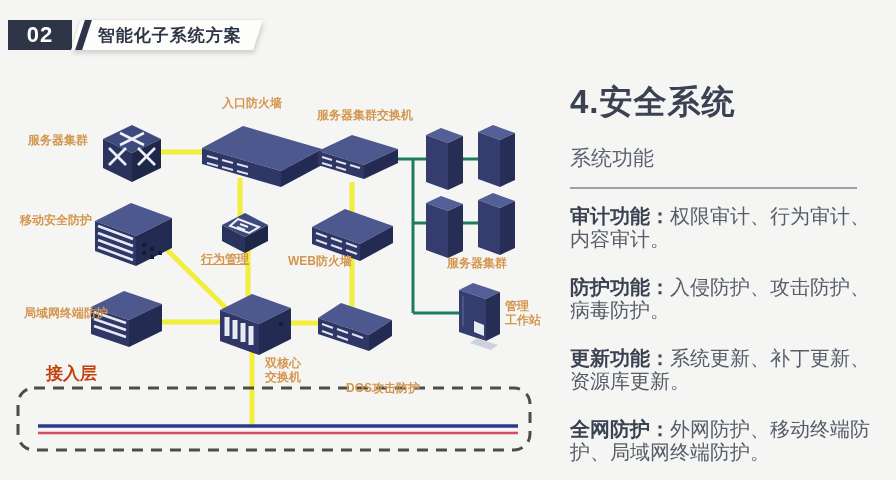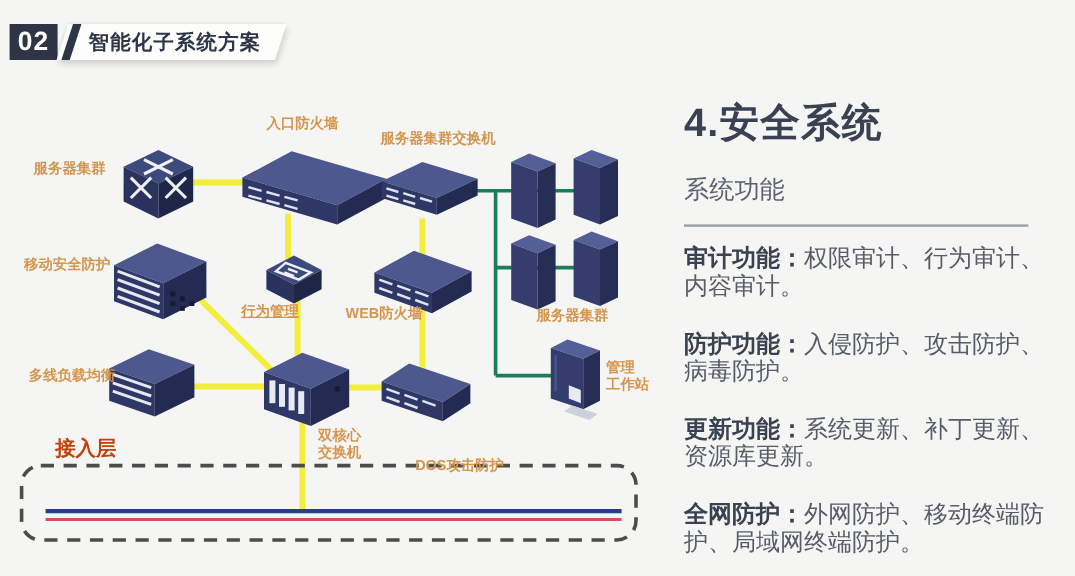--- a/index.html
+++ b/index.html
@@ -1,21 +1,21 @@
 <!DOCTYPE html>
 <html><head>
 <meta charset="utf-8">
 <style>
   html,body{margin:0;padding:0;background:#e9e9e7;}
   .slide{position:relative;width:896px;height:480px;background:#f5f5f3;
          font-family:"Liberation Sans","DejaVu Sans",sans-serif;overflow:hidden;}
 
   
   .header{position:absolute;top:20px;left:8px;display:flex;align-items:stretch;height:30px;}
-  .badge{width:40px;background:#2d3547;color:#ffffff;font-size:22px;font-weight:bold;
+  .badge{width:64px;background:#2d3547;color:#ffffff;font-size:22px;font-weight:bold;
          display:flex;align-items:center;justify-content:center;letter-spacing:1px;}
   .strip{position:relative;margin-left:4px;background:#fdfdfc;transform:skewX(-18deg);
          box-shadow:2px 3px 5px rgba(0,0,0,.16), -1px -1px 2px rgba(0,0,0,.05);
          display:flex;align-items:center;padding:0 16px 0 4px;}
   .slash{display:inline-block;width:7px;height:30px;background:#2d3547;margin-right:11px;}
   .strip-title{display:inline-block;transform:skewX(18deg);font-weight:bold;
                color:#2d3547;font-size:17px;letter-spacing:1px;white-space:nowrap;}
 
   
   .diagram-svg{position:absolute;left:0;top:0;}
@@ -221,21 +221,21 @@
     </g>
   </svg>
 
   <div class="dlabel" style="left:28px;top:133px;">服务器集群</div>
   <div class="dlabel" style="left:222px;top:96px;">入口防火墙</div>
   <div class="dlabel" style="left:317px;top:108px;">服务器集群交换机</div>
   <div class="dlabel" style="left:20px;top:213px;">移动安全防护</div>
   <div class="dlabel" style="left:201px;top:252px;text-decoration:underline;">行为管理</div>
   <div class="dlabel" style="left:288px;top:254px;">WEB防火墙</div>
   <div class="dlabel" style="left:447px;top:256px;">服务器集群</div>
-  <div class="dlabel" style="left:24px;top:306px;">多线负载均衡</div>
+  <div class="dlabel" style="left:24px;top:306px;">局域网终端防护</div>
   <div class="dlabel" style="left:265px;top:356px;font-family:Liberation Serif, serif;">双核心
 交换机</div>
   <div class="dlabel" style="left:346px;top:349px;margin-top:32px;">DOS攻击防护</div>
   <div class="dlabel" style="left:505px;top:299px;">管理
 工作站</div>
   <div class="dlabel dark" style="left:46px;top:364px;">接入层</div>
 
   <div class="panel-title">4.安全系统</div>
   <div class="panel-subtitle">系统功能</div>
   <div class="divider"></div>

